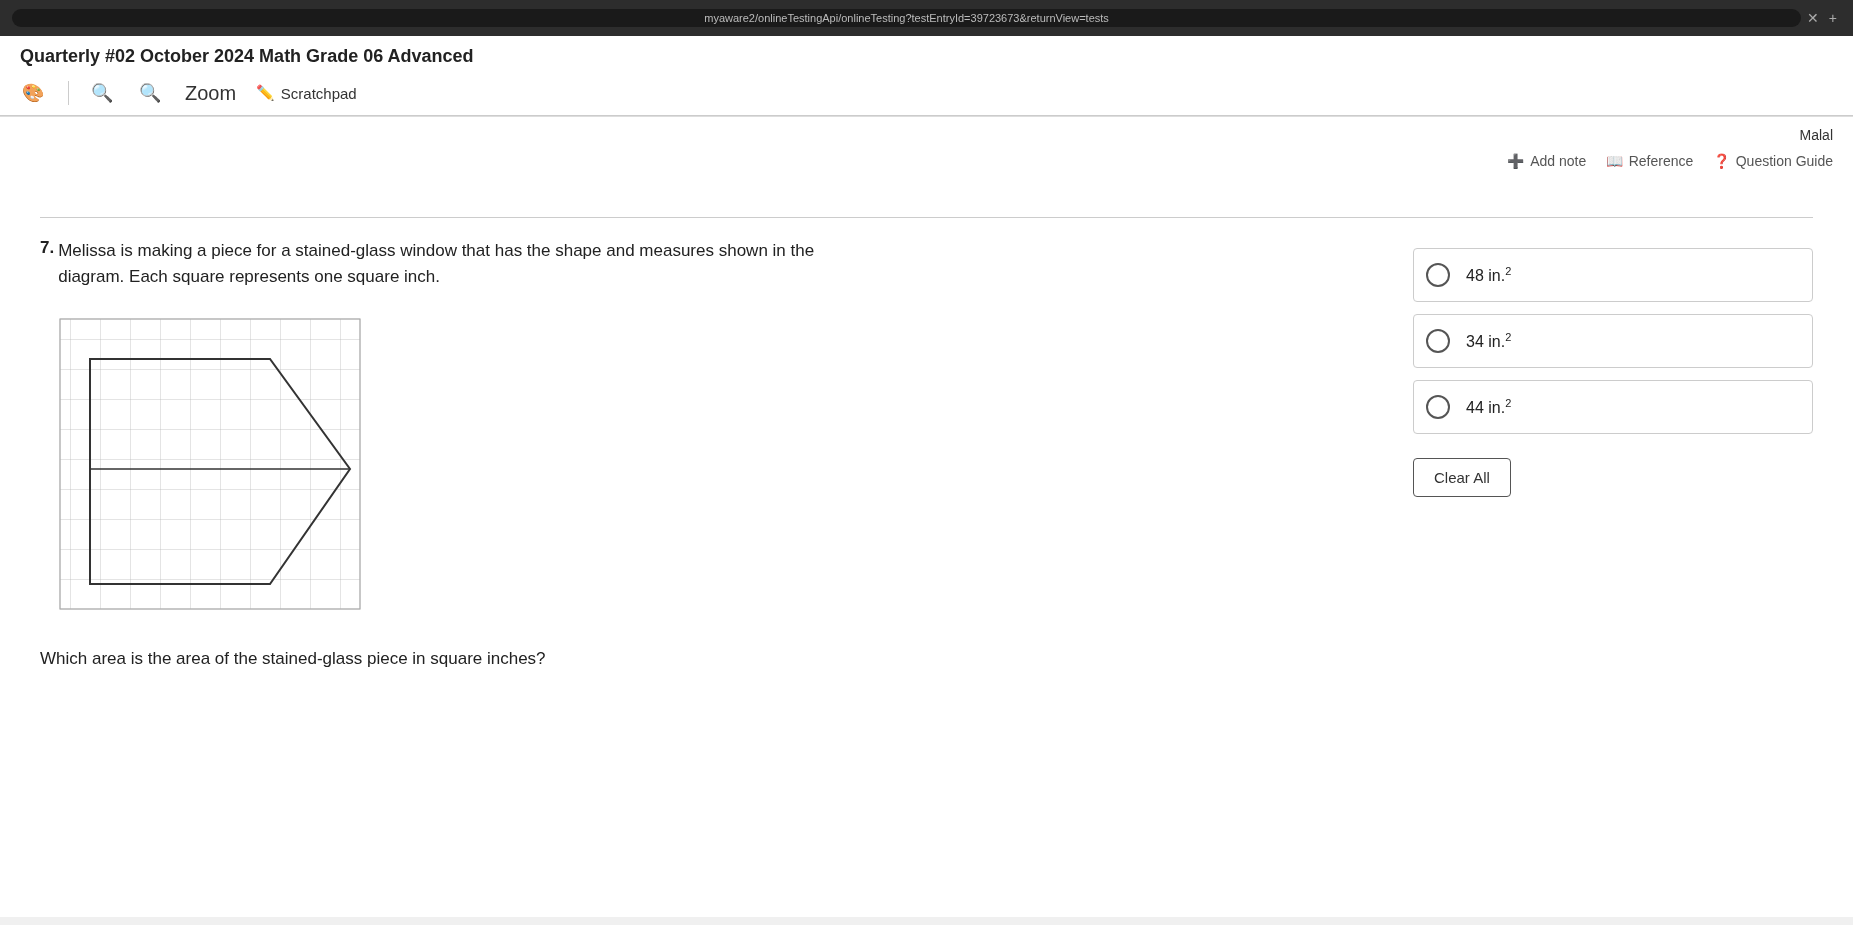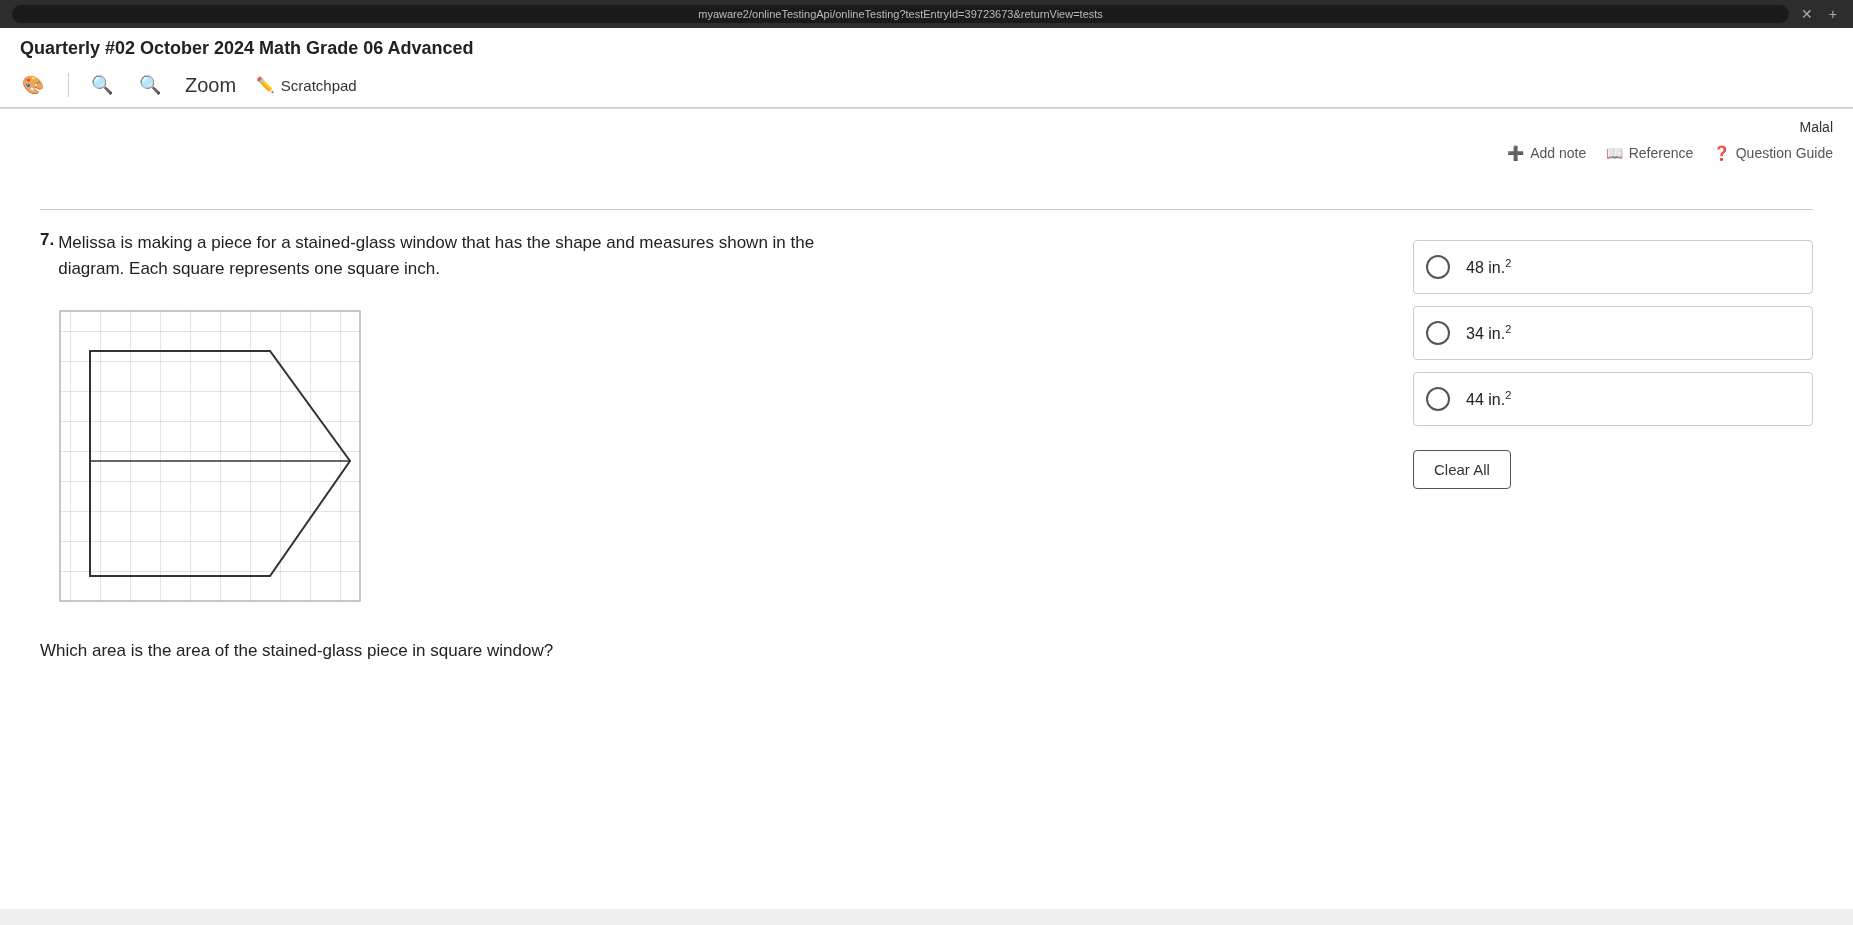--- a/index.html
+++ b/index.html
@@ -7,27 +7,27 @@
       font-family: Arial, sans-serif;
       background: #f0f0f0;
       width: 1853px;
       min-height: 925px;
       overflow: hidden;
     }
 
     
     .browser-bar {
       background: #2d2d2d;
-      height: 28px;
+      height: 36px;
       display: flex;
       align-items: center;
       padding: 12px 12px;
       color: #ccc;
       font-size: 12px;
-      gap: 8px;
+      gap: 2px;
     }
     .browser-bar .url {
       flex: 1;
       background: #1a1a1a;
       border-radius: 12px;
       padding: 3px 12px;
       color: #bbb;
       font-size: 11px;
       text-align: center;
     }
@@ -254,21 +254,21 @@
           <rect x="20" y="10" width="300" height="290" fill="url(#grid)" stroke="#bbb" stroke-width="0.8"></rect>
 
           <rect x="20" y="10" width="300" height="290" fill="none" stroke="#aaa" stroke-width="1"></rect>
 
           <polygon points="50,50 230,50 310,160 230,275 50,275" fill="none" stroke="#333" stroke-width="2"></polygon>
 
           <line x1="50" y1="160" x2="310" y2="160" stroke="#333" stroke-width="1.5"></line>
         </svg>
       </div>
 
-      <div style="font-size:17px;color:#222;margin-top:20px;max-width:700px;">Which area is the area of the stained-glass piece in square window?</div>
+      <div style="font-size:17px;color:#222;margin-top:20px;max-width:700px;">Which area is the area of the stained-glass piece in square inches?</div>
     </div>
 
     <div class="question-right">
       
       <div class="choice-item">
         <div class="choice-radio"></div>
         <span class="choice-label">
           <span>48 in.</span><sup>2</sup>
         </span>
       </div>

